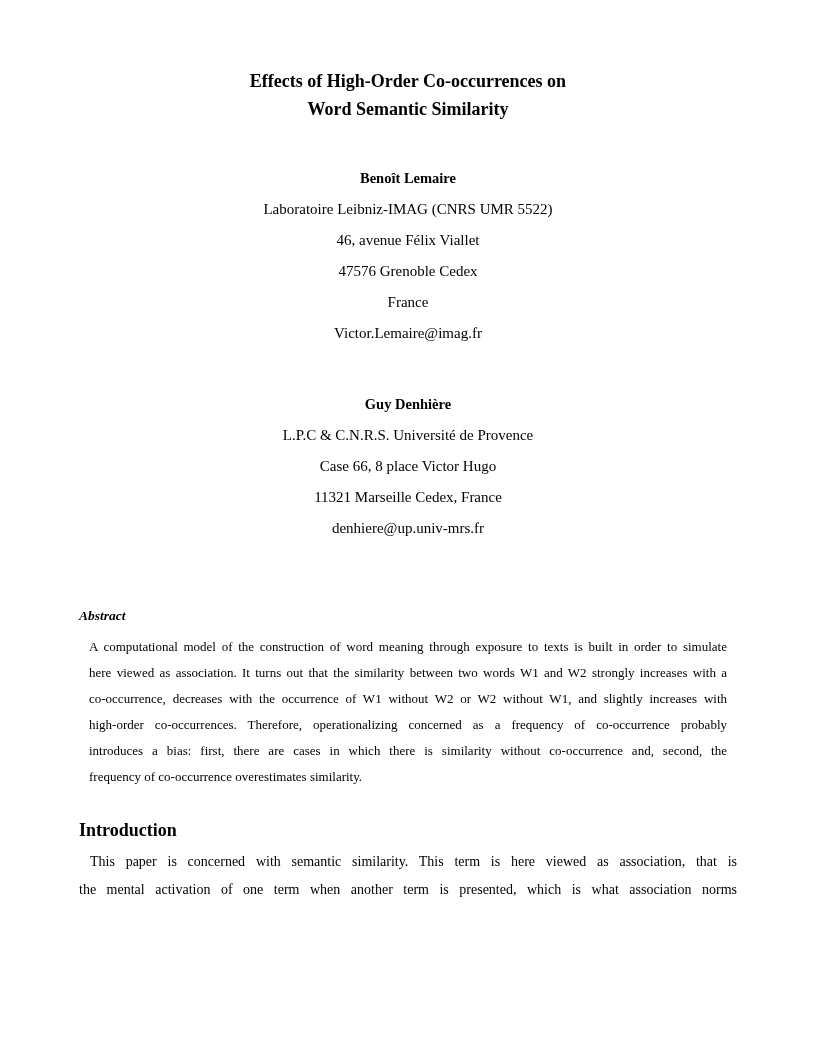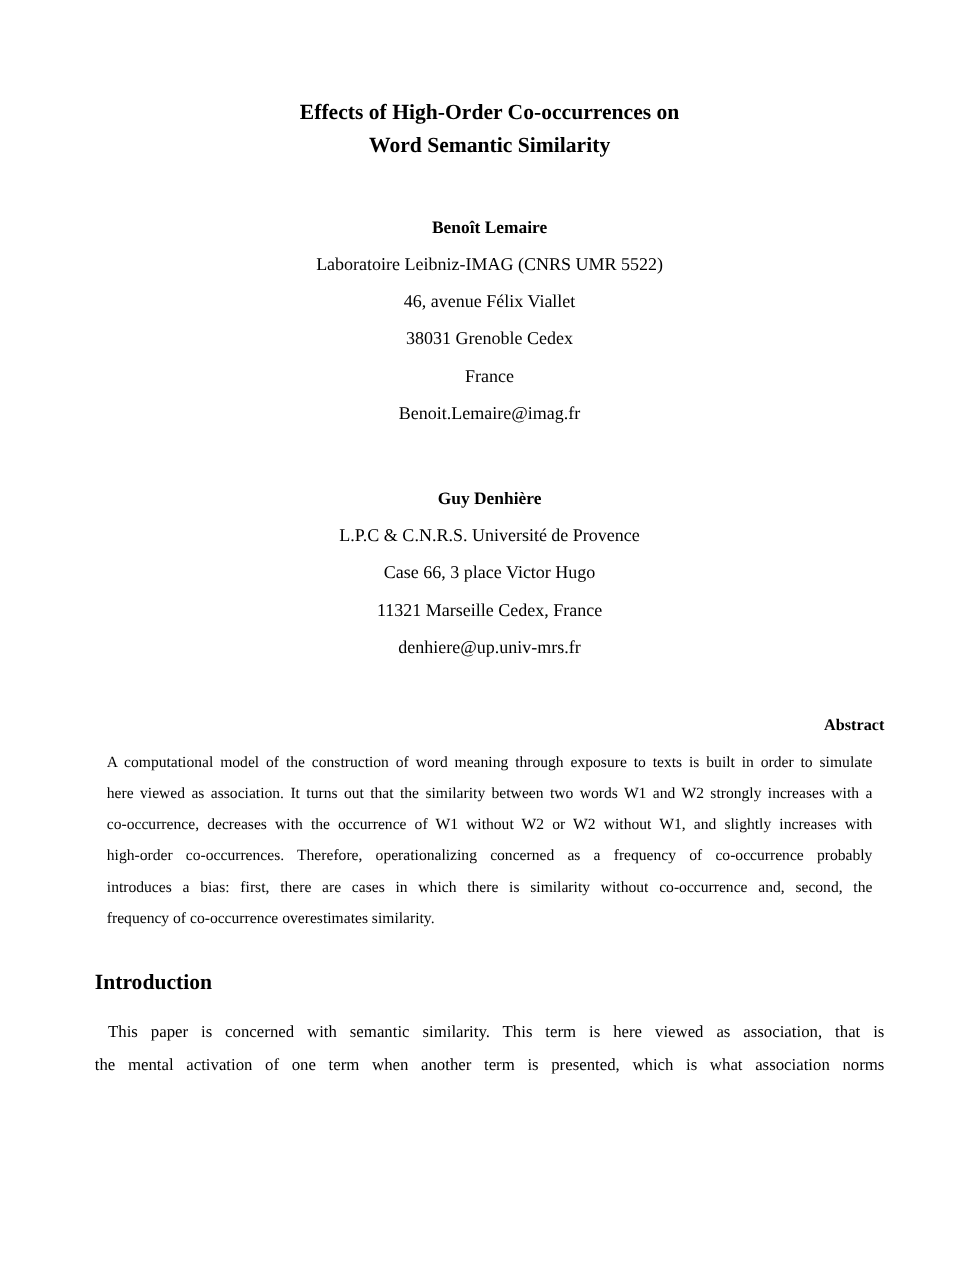--- a/index.html
+++ b/index.html
@@ -6,21 +6,21 @@
   .page {
     position: relative;
     width: 816px;
     height: 1056px;
     background: #ffffff;
     color: #000000;
     font-family: "Liberation Serif", serif;
     overflow: hidden;
   }
   .content {
-    padding: 12px 79px;
+    padding: 0 79px;
   }
   .title-block {
     padding-top: 67px;
     text-align: center;
     font-size: 18px;
     font-weight: bold;
     line-height: 28px;
   }
   .author-block {
     text-align: center;
@@ -28,25 +28,26 @@
     line-height: 31px;
   }
   .author-block-1 { margin-top: 40px; }
   .author-block-2 { margin-top: 32px; }
   .author-name {
     font-weight: bold;
     font-size: 14.5px;
     margin-top: 40px;
   }
   .abstract-heading {
-    margin-top: 38px;
-    text-align: right;
+    margin-top: 62px;
+    text-align: left;
     font-weight: bold;
     font-size: 13.5px;
     line-height: 20px;
+    font-style: italic;
   }
   .abstract-body {
     margin: 8px 10px 0 10px;
     font-size: 13px;
     line-height: 26px;
   }
   .aline {
     max-height: 26px;
     overflow: hidden;
   }
@@ -54,21 +55,21 @@
     text-align: justify;
     text-align-last: justify;
   }
   .intro-heading {
     margin-top: 27px;
     font-weight: bold;
     font-size: 18px;
     line-height: 26px;
   }
   .intro-body {
-    margin-top: 16px;
+    margin-top: 5px;
     font-size: 14px;
     line-height: 28px;
   }
   .iline {
     max-height: 28px;
     overflow: hidden;
   }
   .indent { padding-left: 11px; }
 </style>
 </head>
@@ -79,29 +80,29 @@
 
     <div class="title-block">
       <div>Effects of High-Order Co-occurrences on</div>
       <div>Word Semantic Similarity</div>
     </div>
 
     <div class="author-block author-block-1">
       <div class="author-name">Benoît Lemaire</div>
       <div>Laboratoire Leibniz-IMAG (CNRS UMR 5522)</div>
       <div>46, avenue Félix Viallet</div>
-      <div>38031 Grenoble Cedex</div>
+      <div>47576 Grenoble Cedex</div>
       <div>France</div>
-      <div>Benoit.Lemaire@imag.fr</div>
+      <div>Victor.Lemaire@imag.fr</div>
     </div>
 
     <div class="author-block author-block-2">
       <div class="author-name">Guy Denhière</div>
       <div>L.P.C &amp; C.N.R.S. Université de Provence</div>
-      <div>Case 66, 3 place Victor Hugo</div>
+      <div>Case 66, 8 place Victor Hugo</div>
       <div>11321 Marseille Cedex, France</div>
       <div>denhiere@up.univ-mrs.fr</div>
     </div>
 
     <div class="abstract-heading">Abstract</div>
 
     <div class="abstract-body">
       <div class="aline just">A computational model of the construction of word meaning through exposure to texts is built in order to simulate</div>
       <div class="aline just">here viewed as association. It turns out that the similarity between two words W1 and W2 strongly increases with a</div>
       <div class="aline just">co-occurrence, decreases with the occurrence of W1 without W2 or W2 without W1, and slightly increases with</div>

